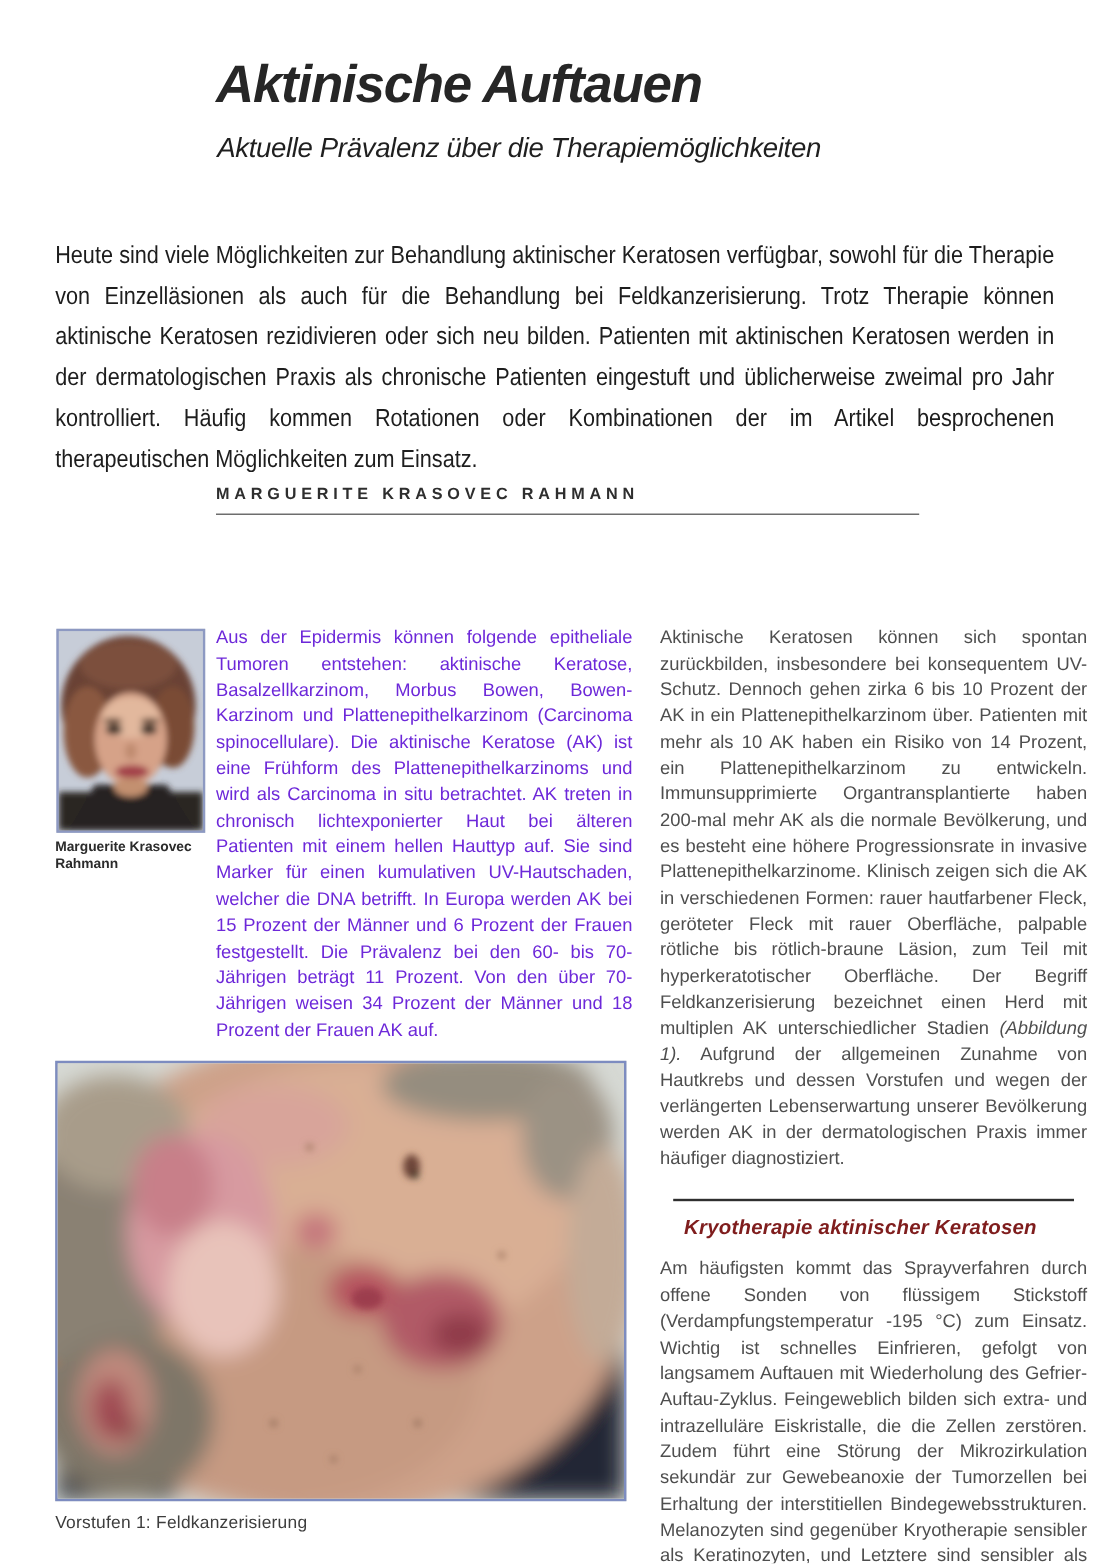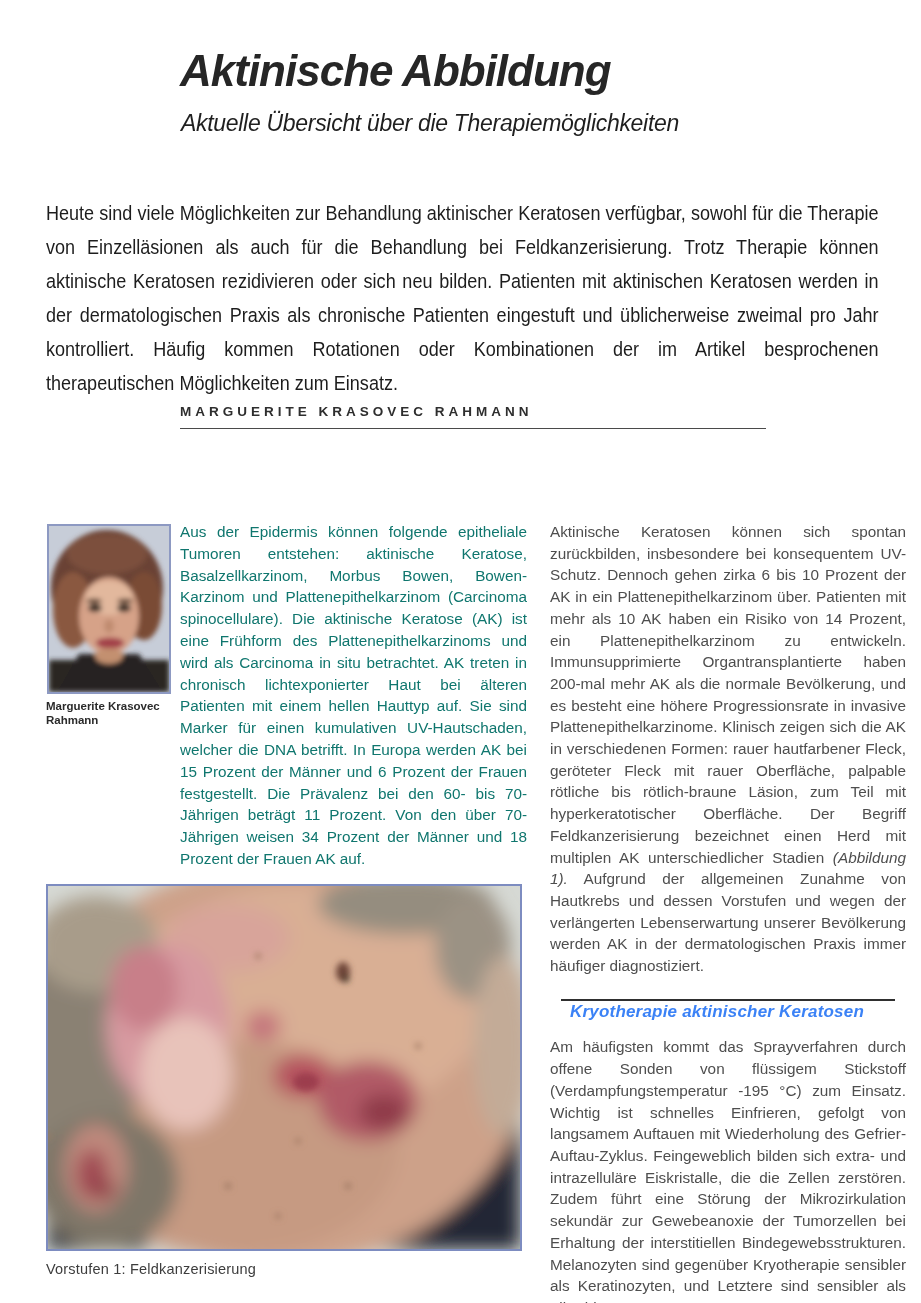--- a/index.html
+++ b/index.html
@@ -37,57 +37,57 @@
   .portrait{
     position:absolute;left:47px;top:524px;width:120px;height:166px;
     border:2px solid #8d99c2;background:#c7cdd8;
   }
   .portrait-caption{
     position:absolute;left:46px;top:700px;width:126px;
     font-size:11.5px;font-weight:bold;line-height:13.5px;color:#2b2b2b;
   }
   .col-left{
     position:absolute;left:180px;top:521px;width:347px;
-    font-size:15.3px;line-height:21.8px;color:#0f766e;
+    font-size:15.3px;line-height:21.8px;color:#6d28d9;
     text-align:justify;
   }
   .col-right{
     position:absolute;left:550px;top:521px;width:356px;
     font-size:15.3px;line-height:21.7px;color:#4e4e4e;
     text-align:justify;
   }
   .col-right .p1{margin:0 0 0 0;}
   .fig-italic{font-style:italic;}
   .section-rule{
     margin-top:22px;margin-bottom:0;
     border:none;border-top:2px solid #2f2f2f;width:334px;
   }
   .section-heading{
-    margin-bottom:14px;
+    margin-top:11px;margin-bottom:14px;
     text-align:center;font-size:17px;font-weight:bold;font-style:italic;
-    color:#3b82f6;letter-spacing:0.2px;width:334px;
+    color:#7f1d1d;letter-spacing:0.2px;width:334px;
   }
   .p2{margin:0;}
   .figure{
     position:absolute;left:46px;top:884px;width:472px;height:363px;
     border:2px solid #7d8cc0;background:#d6d9d4;overflow:hidden;
   }
   .figure svg{display:block;}
   .figure-caption{
     position:absolute;left:46px;top:1261px;
     font-size:14.5px;color:#3d3d3d;letter-spacing:0.2px;
   }
 </style>
 </head>
 <body>
 
 <div class="page">
 
-  <div class="article-title">Aktinische Abbildung</div>
-  <div class="article-subtitle">Aktuelle Übersicht über die Therapiemöglichkeiten</div>
+  <div class="article-title">Aktinische Auftauen</div>
+  <div class="article-subtitle">Aktuelle Prävalenz über die Therapiemöglichkeiten</div>
 
   <div class="intro">Heute sind viele Möglichkeiten zur Behandlung aktinischer Keratosen verfügbar, sowohl für die Therapie von Einzelläsionen als auch für die Behandlung bei Feldkanzerisierung. Trotz Therapie können aktinische Keratosen rezidivieren oder sich neu bilden. Patienten mit aktinischen Keratosen werden in der dermatologischen Praxis als chronische Patienten eingestuft und üblicherweise zweimal pro Jahr kontrolliert. Häufig kommen Rotationen oder Kombinationen der im Artikel besprochenen therapeutischen Möglichkeiten zum Einsatz.</div>
 
   <div class="byline">MARGUERITE KRASOVEC RAHMANN</div>
   <div class="byline-rule"></div>
 
   <div class="portrait">
     <svg width="120" height="166" viewBox="0 0 120 166" preserveAspectRatio="none">
       <defs>
         <filter id="pblur" x="-30%" y="-30%" width="160%" height="160%">

